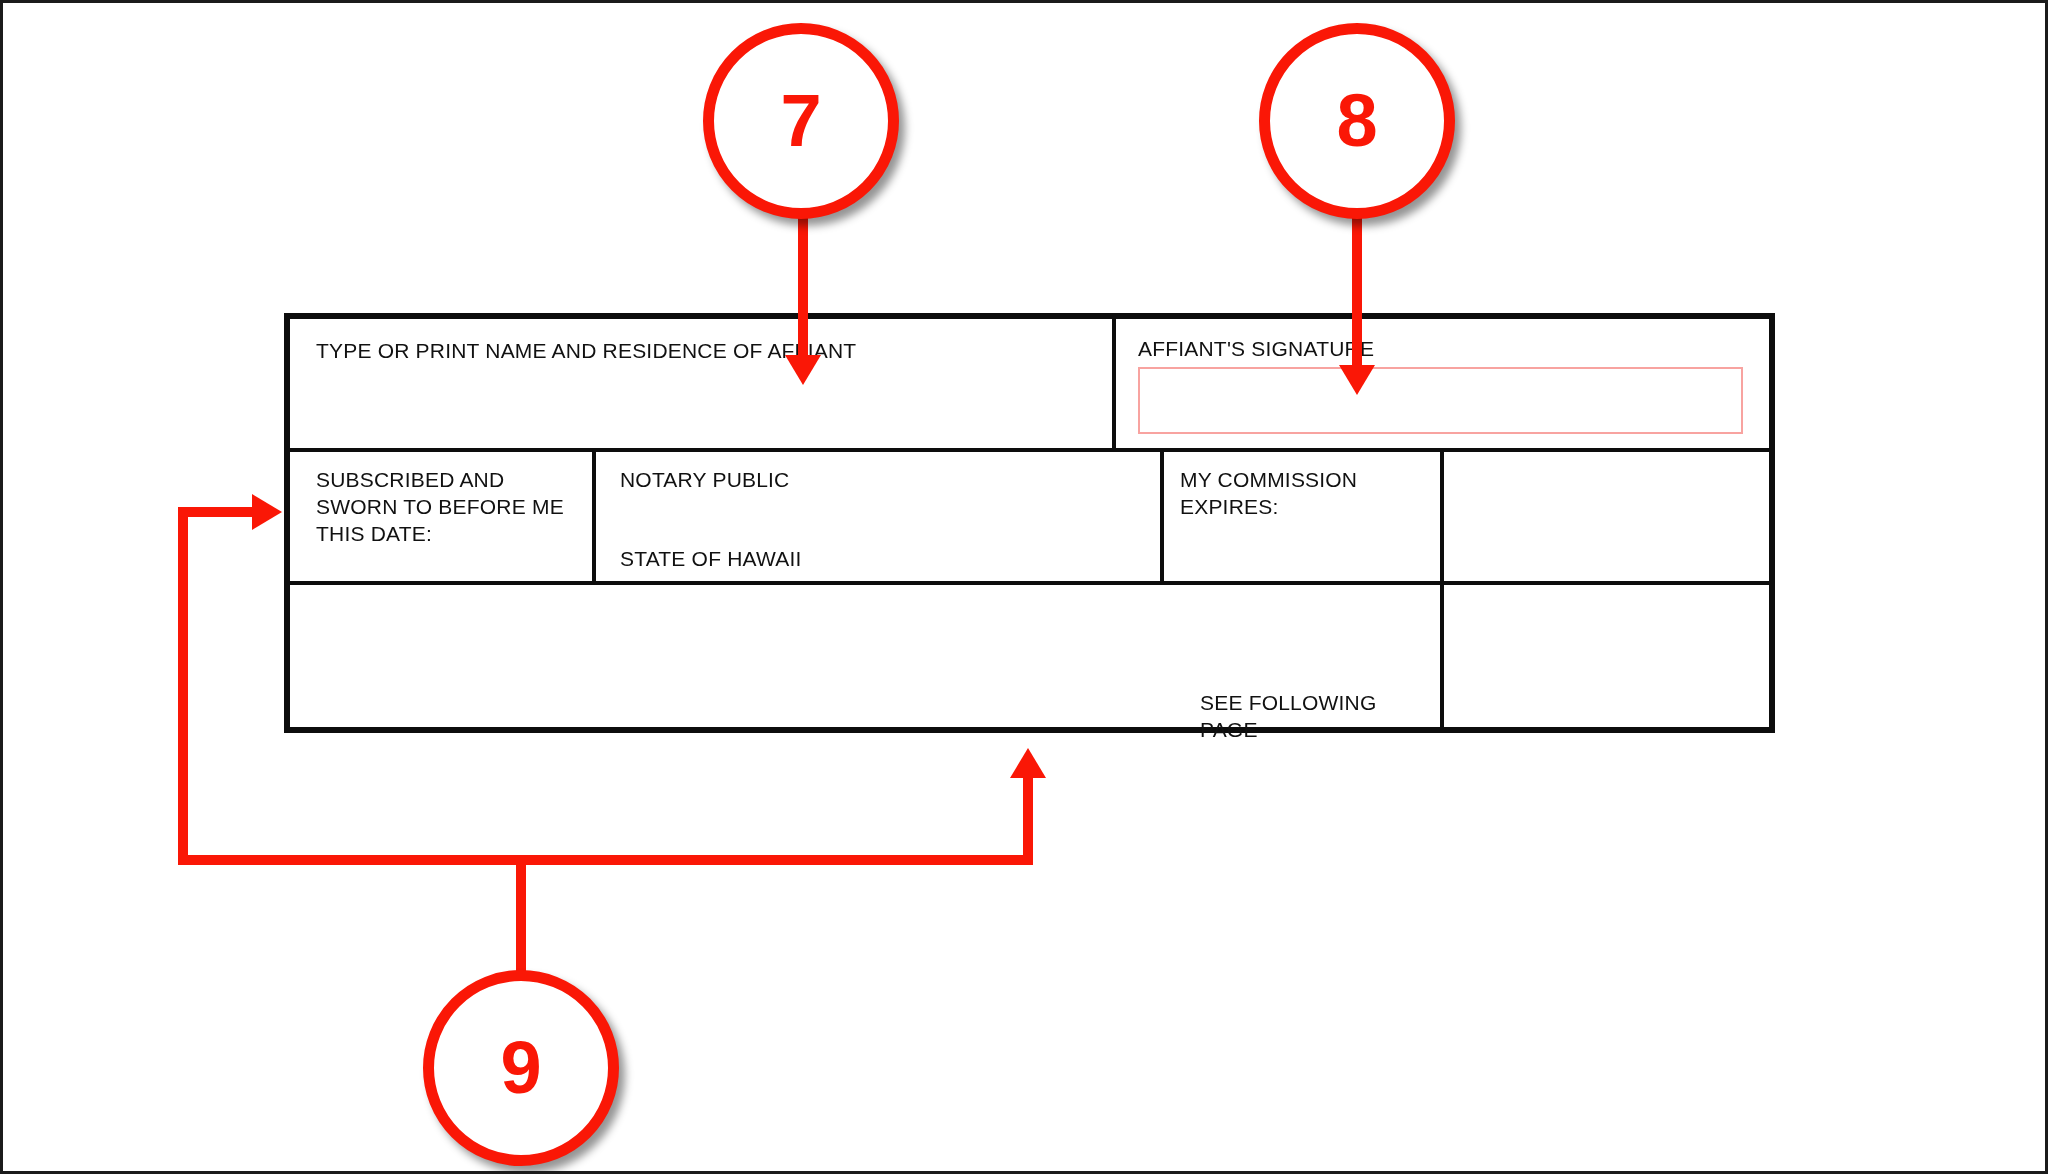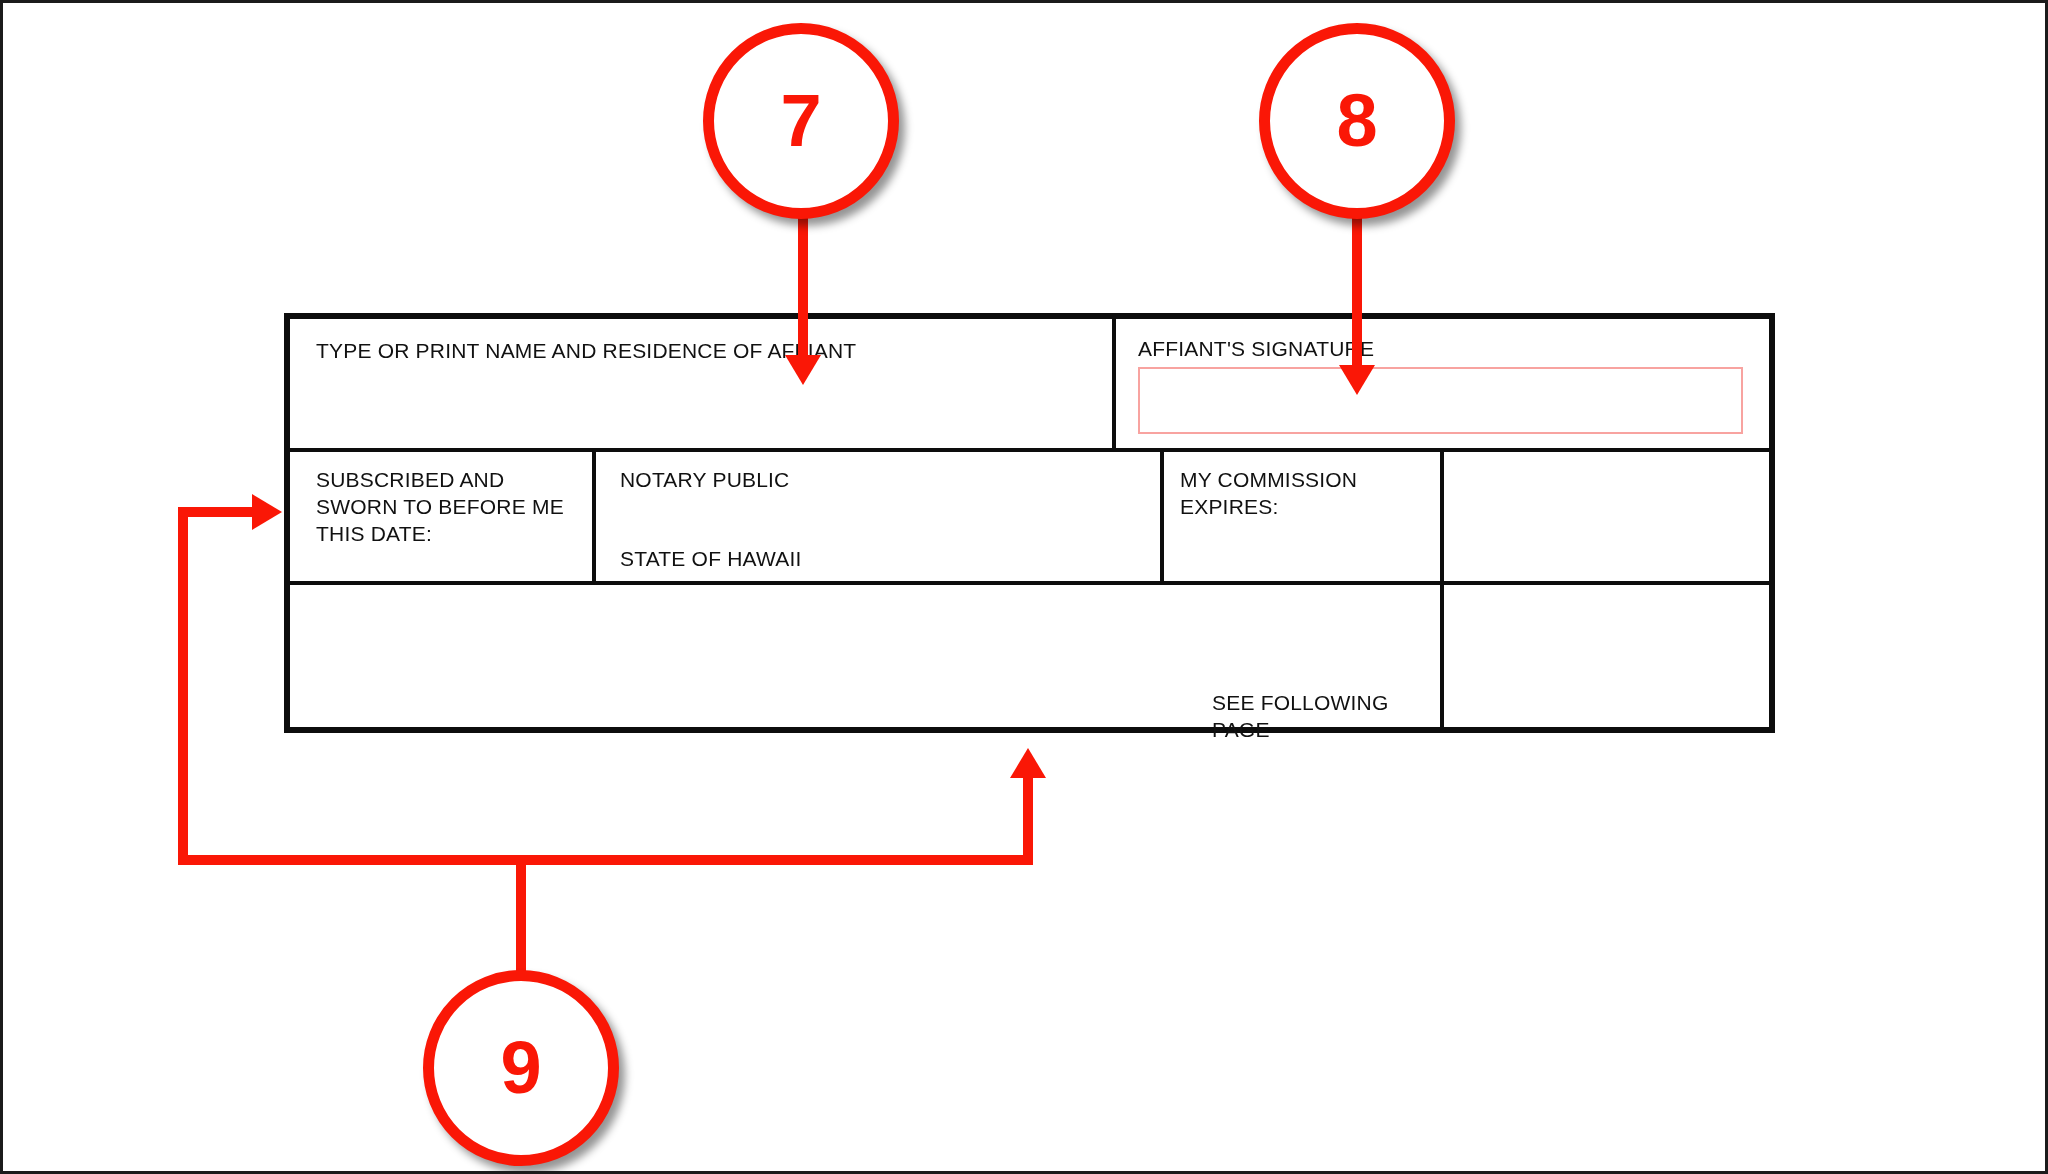--- a/index.html
+++ b/index.html
@@ -155,21 +155,21 @@
 
     <div class="cell" style="left:306px; top:133px; width:564px; height:129px;">
       <div class="cell-label" style="left:24px; top:14px;">NOTARY PUBLIC</div>
       <div class="cell-label" style="left:24px; top:93px;">STATE OF HAWAII</div>
     </div>
 
     <div class="cell" style="left:1154px; top:133px; width:325px; height:129px;">
       <div class="cell-label" style="left:16px; top:14px;"></div>
     </div>
 
-    <div class="cell" style="left:12px; top:266px; width:1150px; height:142px;">
+    <div class="cell" style="left:0; top:266px; width:1150px; height:142px;">
       <div class="cell-label" style="left:910px; top:104px;">SEE FOLLOWING PAGE</div>
     </div>
 
     <div class="cell" style="left:1154px; top:266px; width:325px; height:142px;">
       <div class="cell-label" style="left:16px; top:14px;"></div>
     </div>
   </div>
 
   <div class="callout" id="callout-7" style="left:700px; top:20px; width:196px; height:196px; font-size:74px;">
     <span>7</span>

